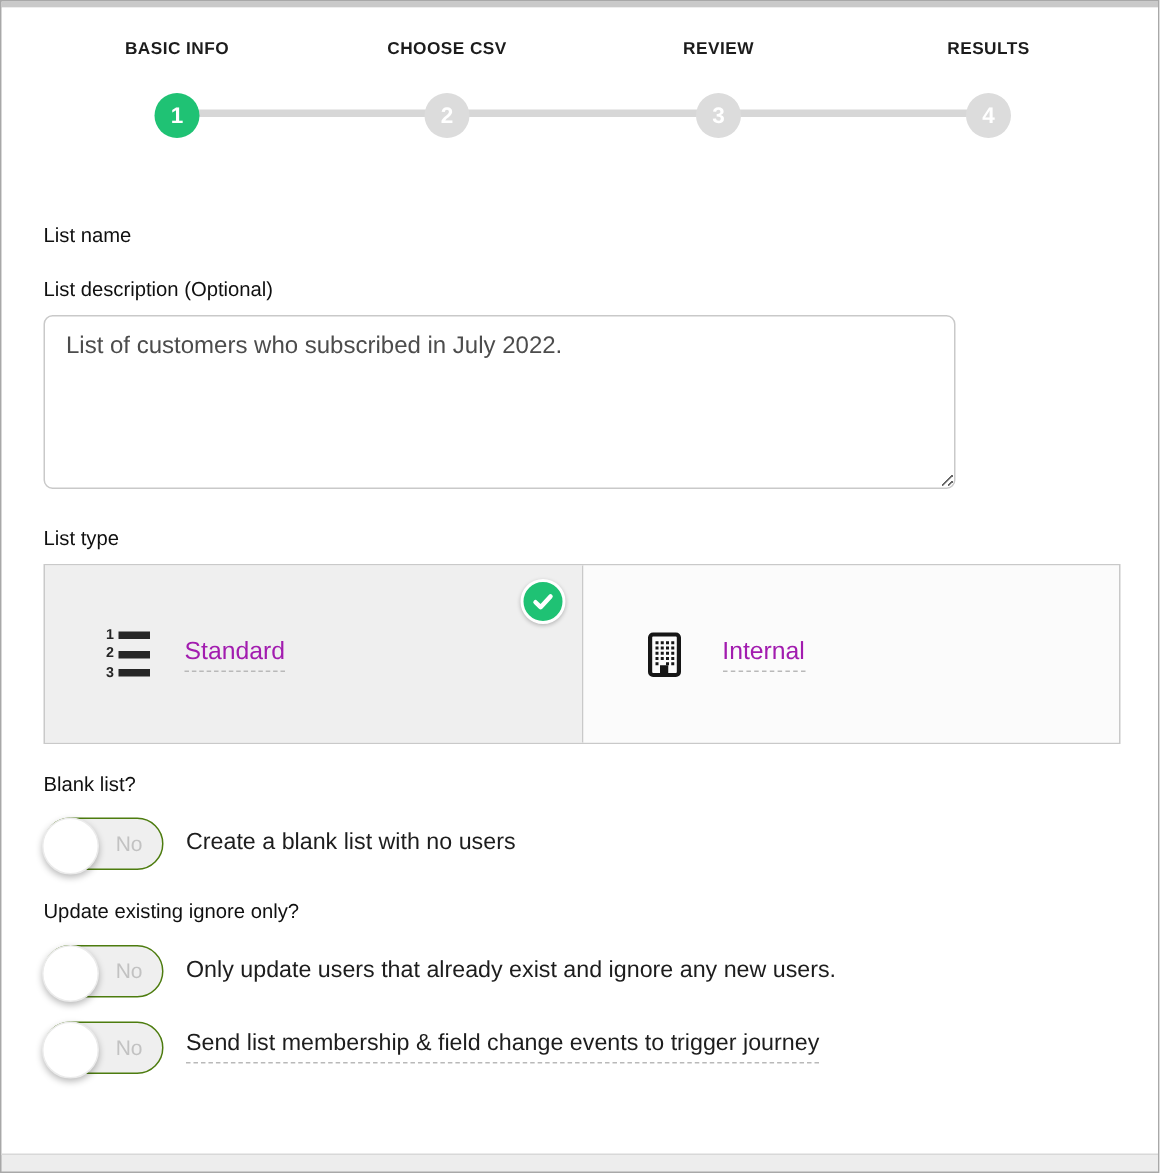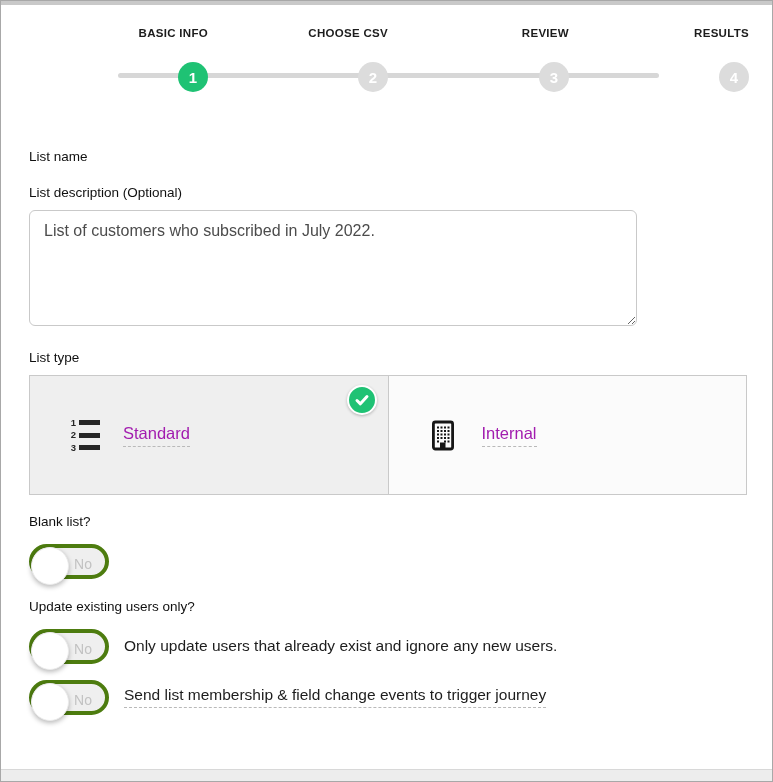--- a/index.html
+++ b/index.html
@@ -4,21 +4,21 @@
 <style>
   * { margin:0; padding:0; box-sizing:border-box; }
   html,body { width:773px; height:782px; font-family:"Liberation Sans", sans-serif; background:#ededed; }
   .viewport { position:relative; width:773px; height:782px; border:1px solid #a8a8a8; background:#ededed; overflow:hidden; }
   .top-edge { height:4px; background:#c9c9c9; }
   .card { position:absolute; top:4px; left:0; right:0; height:765px; background:#ffffff; border-bottom:1px solid #d8d8d8; }
 
   
   .stepper { position:relative; height:128px; }
   .stepper-line { position:absolute; left:117px; width:541px; top:68px; height:5px; background:#d7d7d7; border-radius:3px; }
-  .step { position:absolute; top:22px; width:180px; text-align:right; transform:translateX(-50%); }
+  .step { position:absolute; top:22px; width:180px; text-align:center; transform:translateX(-50%); }
   .step-label { display:block; font-size:11.5px; font-weight:600; letter-spacing:.3px; color:#1c1c1c; margin-bottom:23px; }
   .step-circle { position:relative; display:inline-flex; align-items:center; justify-content:center;
                  width:30px; height:30px; border-radius:50%; background:#dcdcdc;
                  color:#ffffff; font-size:15px; font-weight:bold; }
   .step.active .step-circle { background:#1fc274; }
 
   
   .form { padding:0 28px; }
   .field-label { display:block; font-size:13.5px; font-weight:normal; color:#101010; }
 
@@ -47,21 +47,21 @@
   
   .ol-icon { display:flex; flex-direction:column; gap:3px; }
   .ol-row { display:flex; align-items:center; gap:3px; }
   .ol-num { width:8px; font-size:9.5px; font-weight:bold; color:#262626; text-align:right; line-height:1; }
   .ol-bar { width:21px; height:5px; background:#262626; }
 
   
   .toggle-label { margin-top:19px; }
   .toggle-row { display:flex; align-items:center; margin-top:13px; height:38px; }
   .toggle { position:relative; width:80px; height:35px; border-radius:18px; background:#efefef;
-            border:4px solid #4d7c0f; cursor:pointer; flex:0 0 auto; }
+            border:1px solid #4d7c0f; cursor:pointer; flex:0 0 auto; }
   .toggle-knob { position:absolute; left:-2px; top:-1px; width:38px; height:38px; border-radius:50%;
                  background:#ffffff; border:1px solid #ebebeb; box-shadow:0 2px 5px rgba(0,0,0,.28); }
   .toggle-state { position:absolute; right:13px; top:0; line-height:33px; font-size:14px; color:#c2c2c2; }
   .toggle-desc { margin-left:15px; font-size:15.5px; color:#1d1d1d; }
   .toggle-desc.underlined { border-bottom:1px dashed #b9b9b9; padding-bottom:3px; }
 
   svg { display:block; }
 </style>
 </head>
 <body>
@@ -159,24 +159,25 @@
         </div>
       </div>
 
       
       <label class="field-label toggle-label">Blank list?</label>
       <div class="toggle-row">
         <div class="toggle">
           <span class="toggle-knob"></span>
           <span class="toggle-state">No</span>
         </div>
+        <span class="toggle-desc">Create a blank list with no users</span>
       </div>
 
       
-      <label class="field-label toggle-label">Update existing users only?</label>
+      <label class="field-label toggle-label">Update existing ignore only?</label>
       <div class="toggle-row">
         <div class="toggle">
           <span class="toggle-knob"></span>
           <span class="toggle-state">No</span>
         </div>
         <span class="toggle-desc">Only update users that already exist and ignore any new users.</span>
       </div>
 
       
       <div class="toggle-row">

